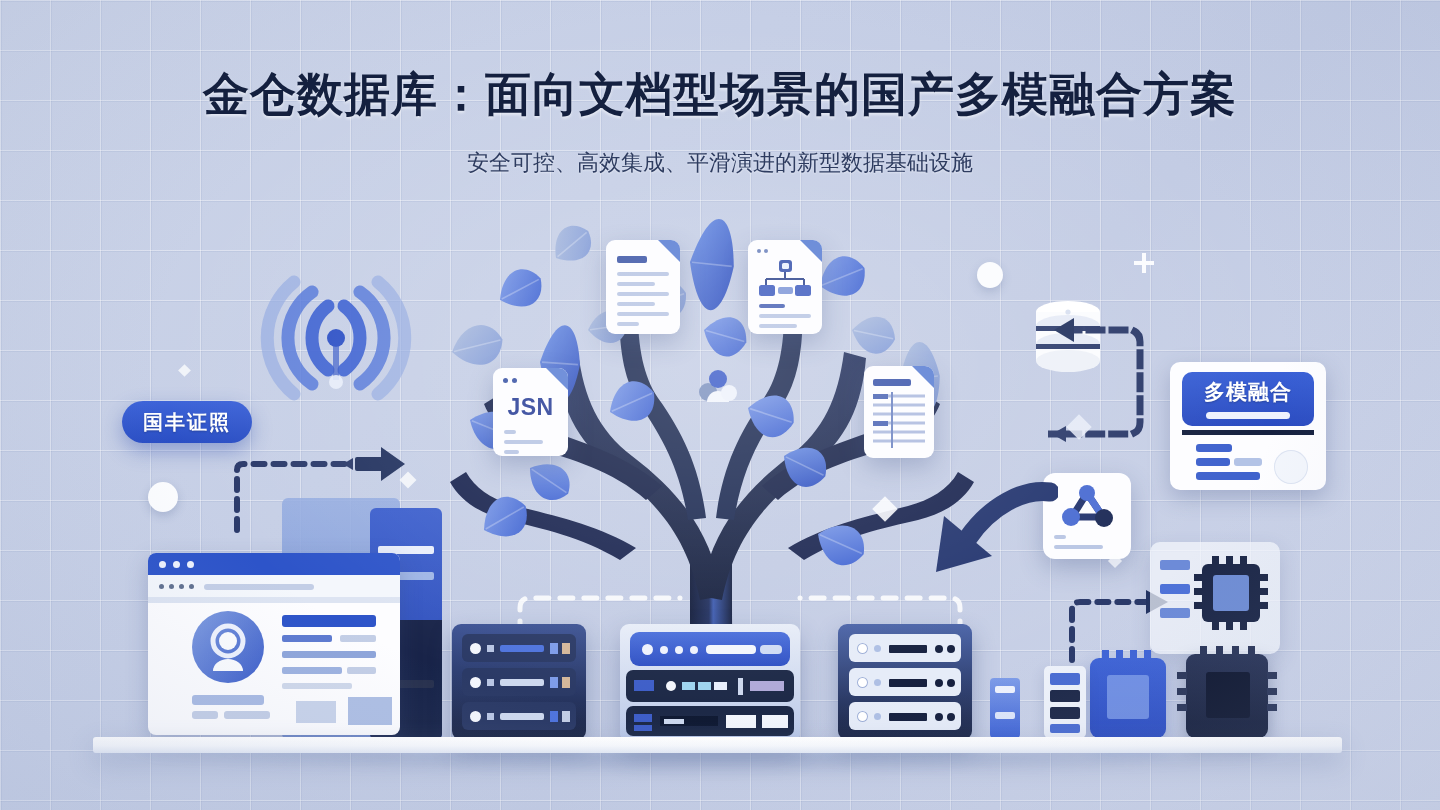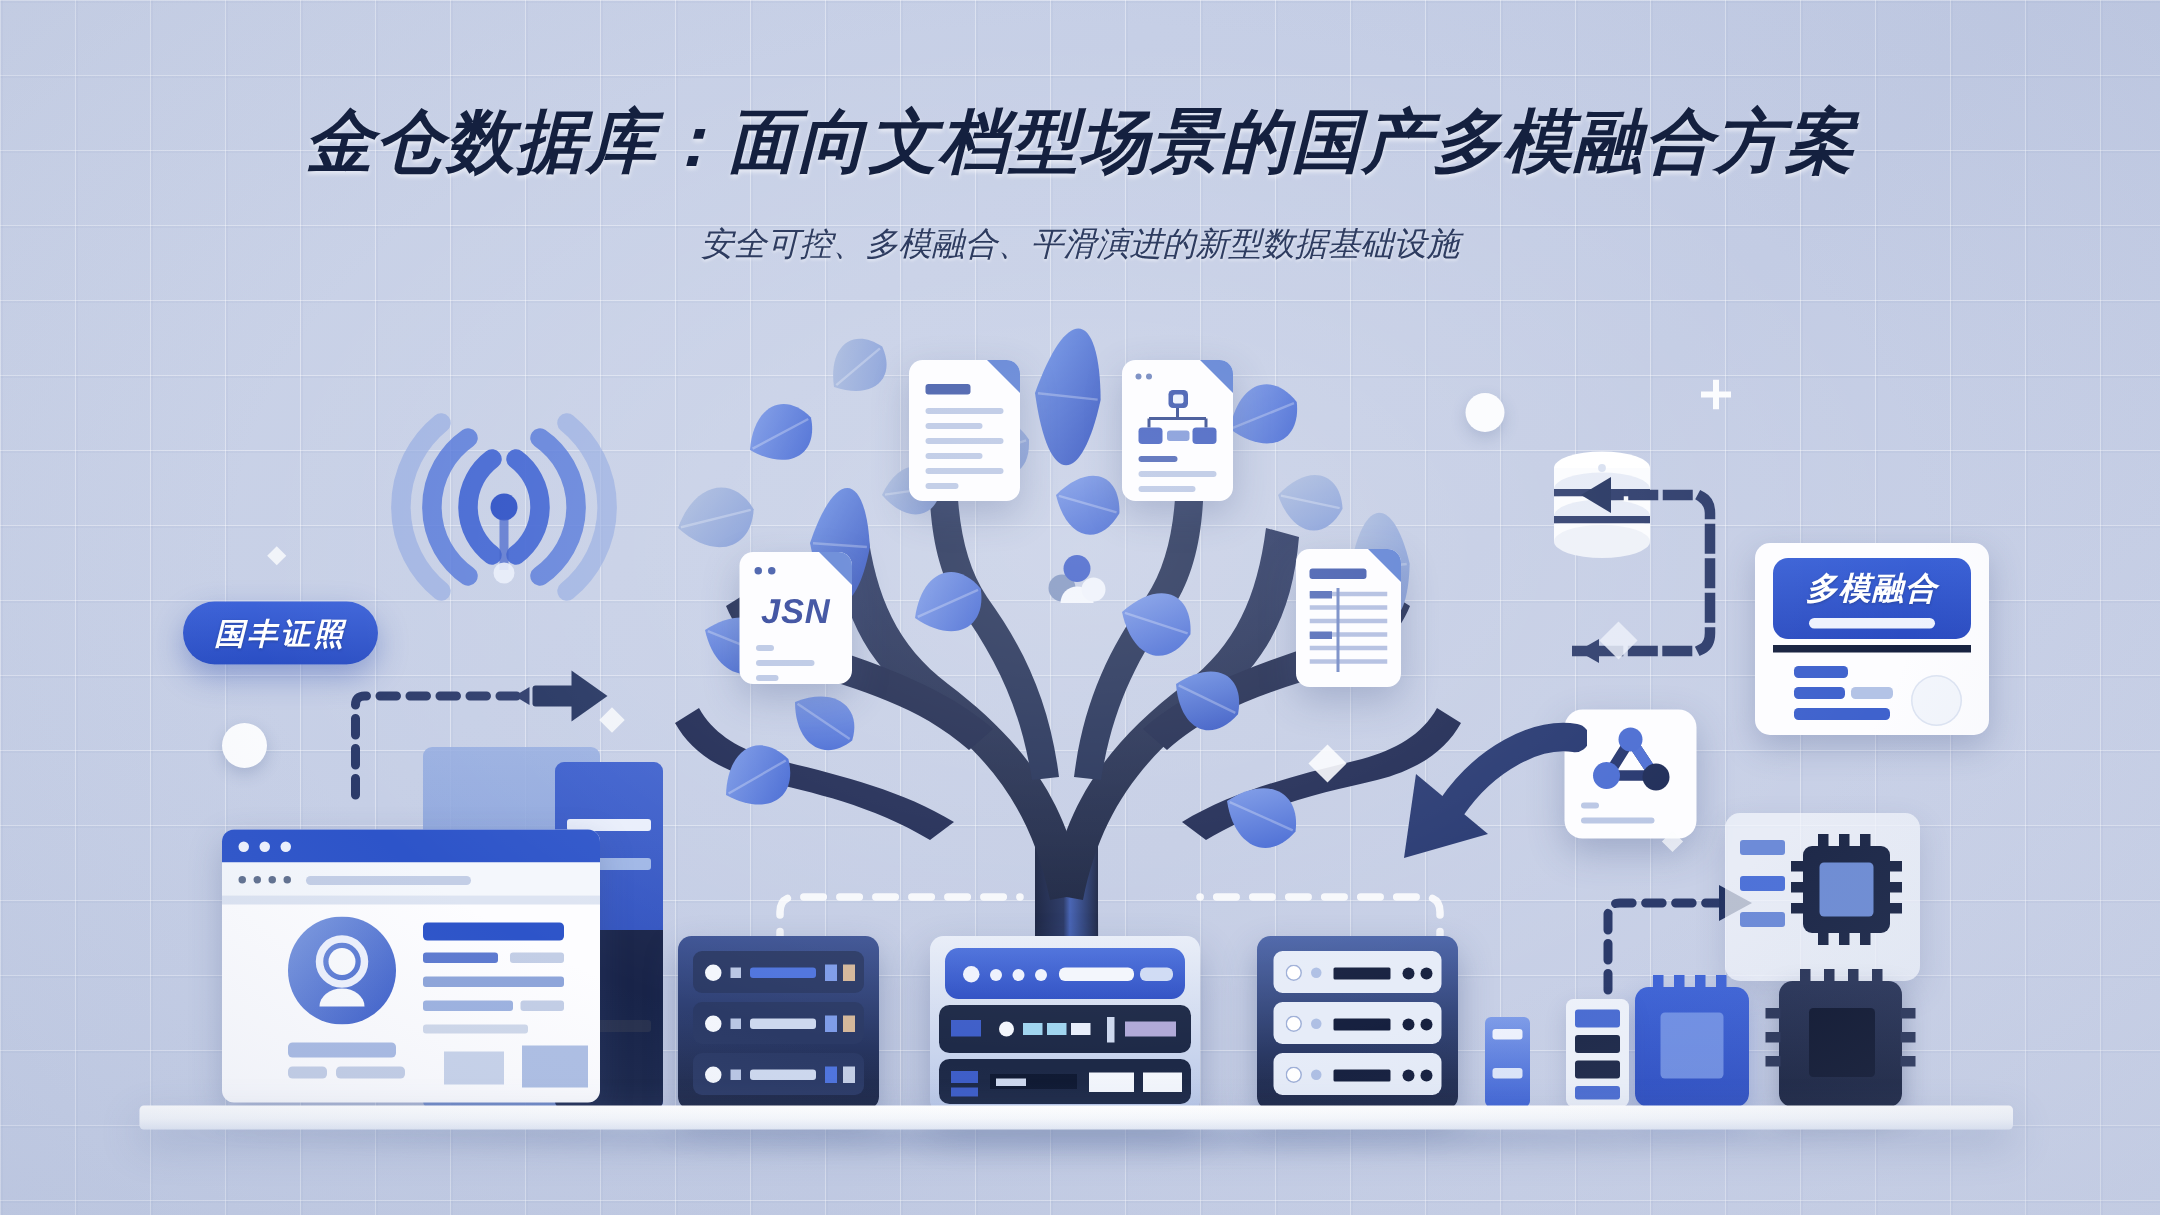--- a/index.html
+++ b/index.html
@@ -5,21 +5,20 @@
   html,body{margin:0;padding:0;}
   body{
     width:1440px;height:810px;overflow:hidden;
     font-family:"Liberation Sans","DejaVu Sans",sans-serif;
     background:#c9d2e6;
   }
   #stage{
     position:relative;width:1440px;height:810px;overflow:hidden;
     background:
       linear-gradient(135deg,#ccd4e8 0%,#c6cfe6 35%,#c3cce4 60%,#cfd6ea 100%);
-    font-style: italic;
   }
   
   .grid{
     position:absolute;inset:0;
     background-image:
       linear-gradient(to right,rgba(255,255,255,.38) 1px,transparent 1px),
       linear-gradient(to bottom,rgba(255,255,255,.38) 1px,transparent 1px),
       linear-gradient(to right,rgba(120,140,185,.13) 1px,transparent 1px),
       linear-gradient(to bottom,rgba(120,140,185,.13) 1px,transparent 1px);
     background-size:50px 50px,50px 50px,50px 50px,50px 50px;
@@ -578,15 +577,15 @@
   <div class="pill" style="left:122px;top:401px;width:130px;height:42px;font-size:20px;">
     <span>国丰证照</span>
   </div>
 
   <div class="shelf-shadow"></div>
   <div class="shelf"></div>
 
   <div class="vignette"></div>
 
   <div class="title">金仓数据库：面向文档型场景的国产多模融合方案</div>
-  <div class="subtitle">安全可控、多模融合、平滑演进的新型数据基础设施</div>
+  <div class="subtitle">安全可控、高效集成、平滑演进的新型数据基础设施</div>
 
 </div>
 
 </body></html>

